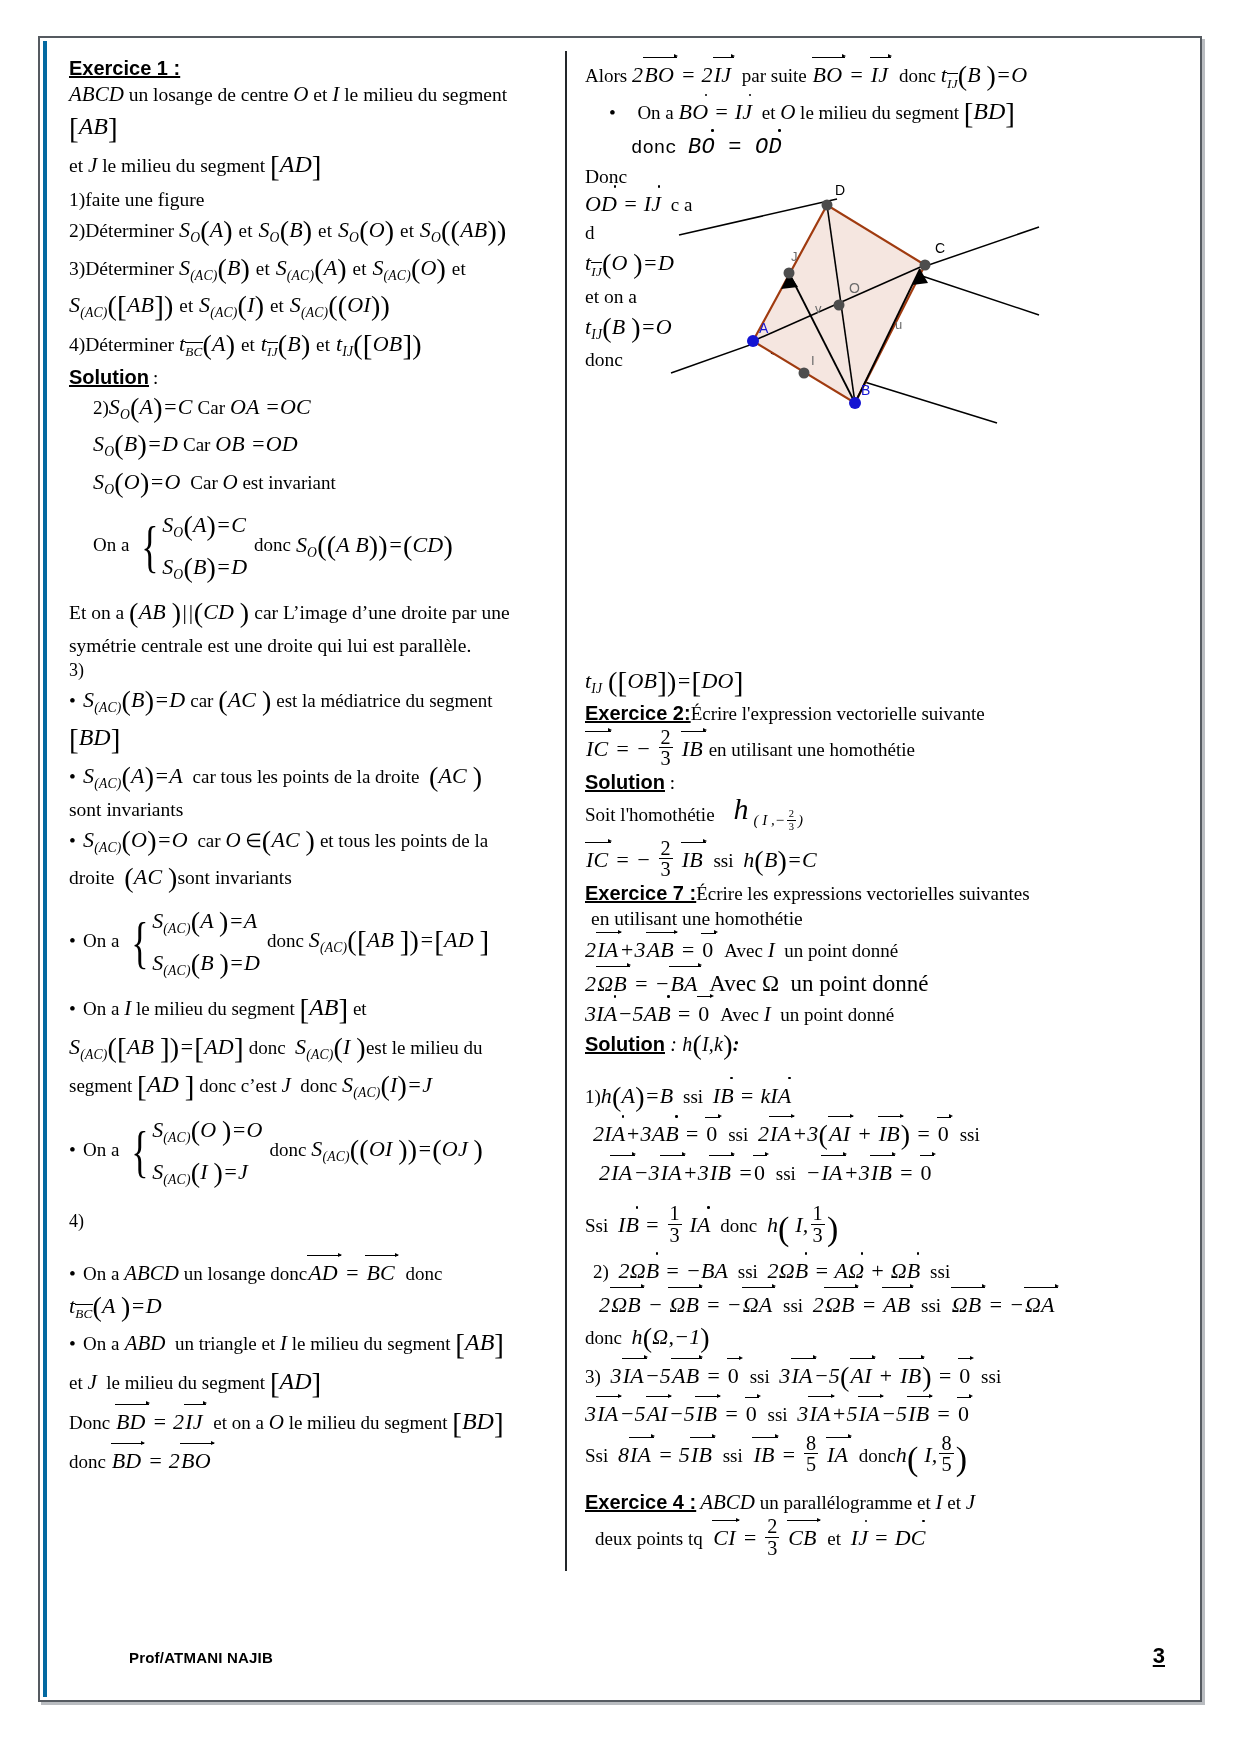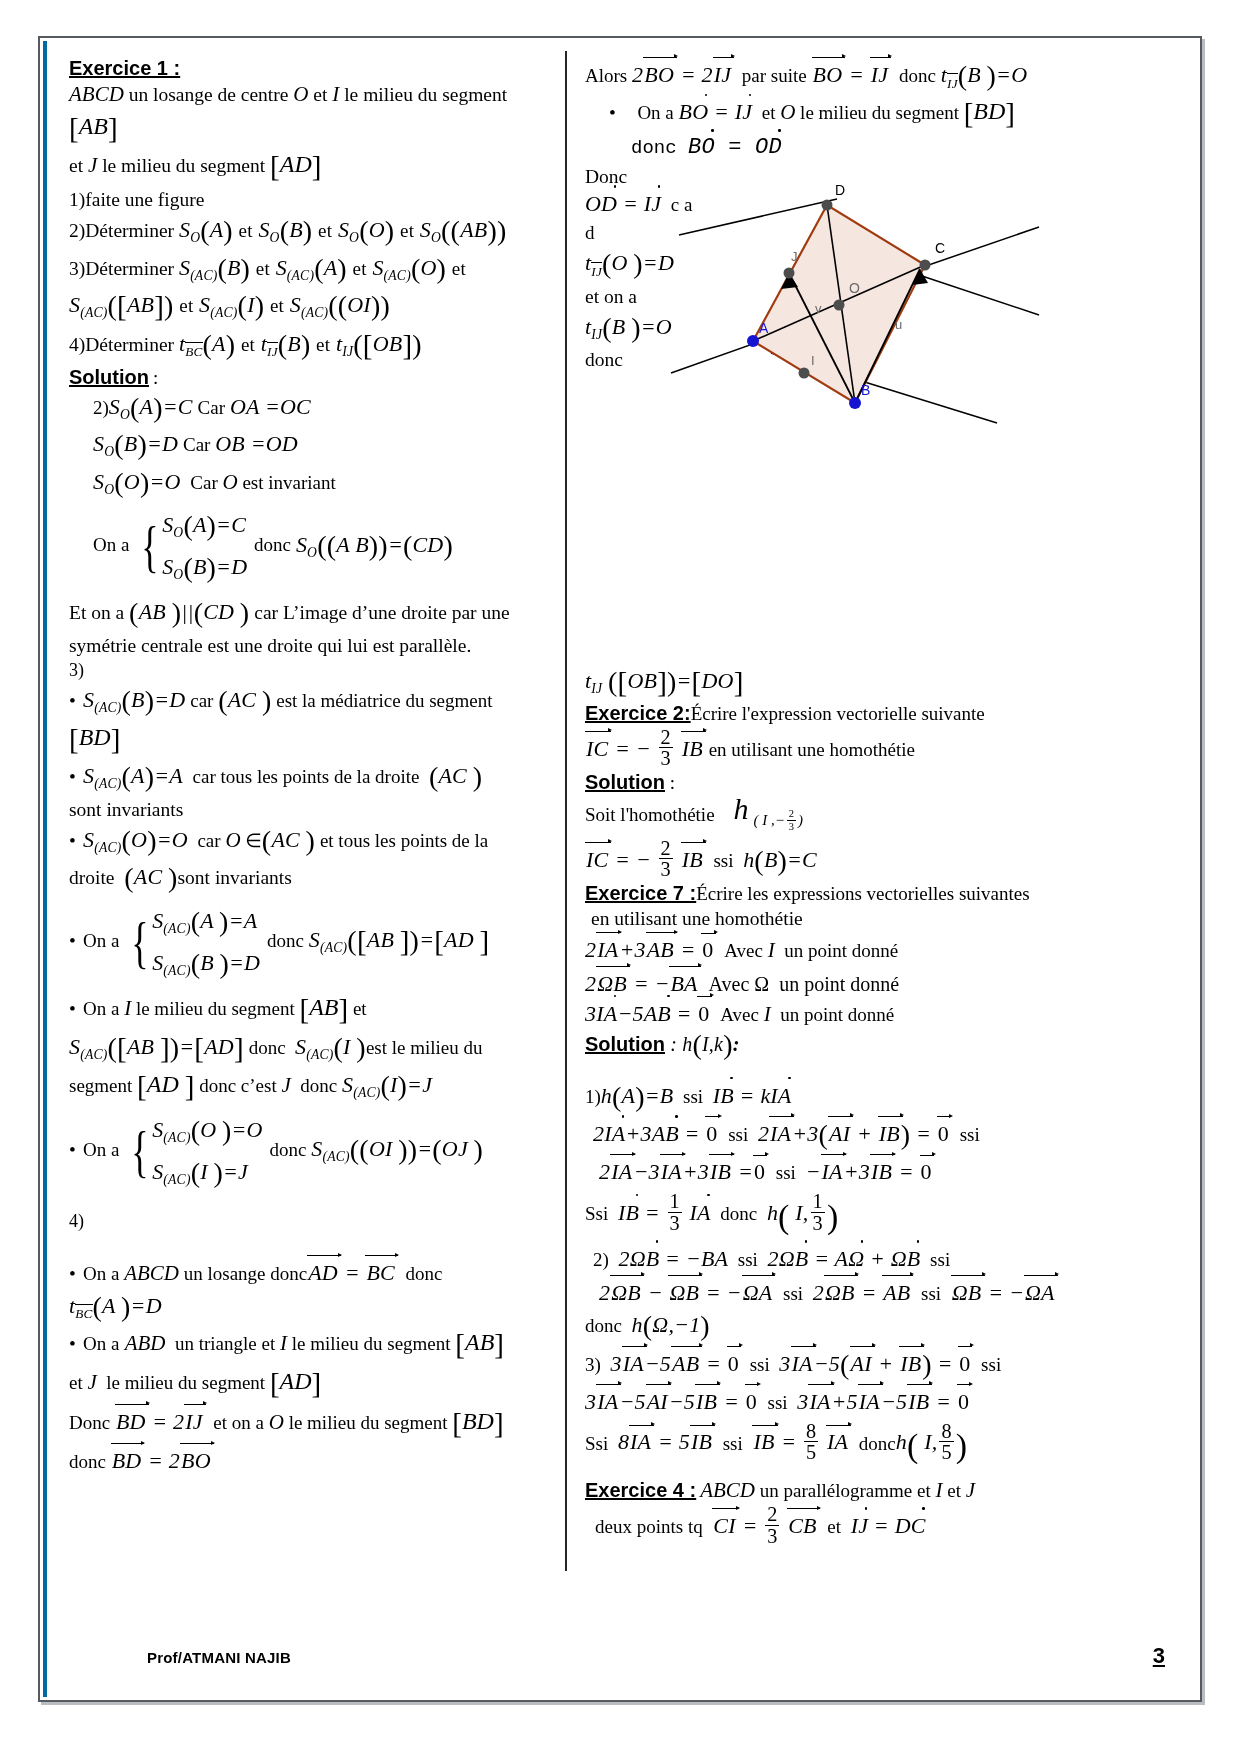--- a/index.html
+++ b/index.html
@@ -128,21 +128,21 @@
   .sys .rows { display: inline-block; }
   .sys .rows div { line-height: 1.50; white-space: nowrap; }
   .sysblock { margin: 4px 0 6px 0; }
 
   
   .figure { position: absolute; left: 100px; top: 136px; width: 440px; height: 290px; }
   .figure svg { display: block; }
 
   
   .footer {
-    position: absolute; left: 18px; right: 0; bottom: 0; height: 62px;
+    position: absolute; left: 0; right: 0; bottom: 0; height: 62px;
   }
   .footer .prof {
     position: absolute; left: 82px; top: 14px;
     font-family: "Liberation Sans", sans-serif;
     font-weight: bold; font-size: 15px; letter-spacing: .2px;
   }
   .footer .pageno {
     position: absolute; right: 32px; top: 8px;
     font-family: "Liberation Sans", sans-serif;
     font-weight: bold; font-size: 22px;
@@ -483,21 +483,21 @@
         <span class="hdr">Exercice 7 :</span><span style="font-size:19px">Écrire les expressions vectorielles suivantes</span>
       </div>
       <div class="ln" style="padding-left:6px">en utilisant une homothétie</div>
 
       <div class="ln">
         <span class="m">2<span class="vec">IA</span>+3<span class="vec">AB</span> = <span class="vec0">0</span></span>
         <span style="font-size:19px">&nbsp;Avec <span class="it">I</span> &nbsp;un point donné</span>
       </div>
       <div class="ln">
         <span class="m">2<span class="vec">ΩB</span> = −<span class="vec">BA</span></span>
-        <span style="font-size:20px">&nbsp;Avec Ω &nbsp;un point donné</span>
+        <span style="font-size:23px">&nbsp;Avec Ω &nbsp;un point donné</span>
       </div>
       <div class="ln">
         <span class="m">3<span class="dot">IA</span>−5<span class="dot">AB</span> = <span class="vec0">0</span></span>
         <span style="font-size:19px">&nbsp;Avec <span class="it">I</span> &nbsp;un point donné</span>
       </div>
 
       <div class="hdr-line">
         <span class="hdr">Solution</span><span class="m" style="font-size:20px">&nbsp;: <span class="itn">h</span><span class="pl">(</span><span class="itn">I</span>,<span class="itn">k</span><span class="pr">)</span><strong>:</strong></span>
       </div>
 
@@ -510,21 +510,21 @@
         <span class="m">2<span class="dot">IA</span>+3<span class="dot">AB</span> = <span class="vec0">0</span></span>
         <span style="font-size:19px">&nbsp;ssi&nbsp;</span>
         <span class="m">2<span class="vec">IA</span>+3<span class="pl">(</span><span class="vec">AI</span> + <span class="vec">IB</span><span class="pr">)</span> = <span class="vec0">0</span></span>
         <span style="font-size:19px">&nbsp;ssi</span>
       </div>
       <div class="ln" style="padding-left:14px">
         <span class="m">2<span class="vec">IA</span>−3<span class="vec">IA</span>+3<span class="vec">IB</span> =<span class="vec0">0</span></span>
         <span style="font-size:19px">&nbsp;ssi&nbsp;</span>
         <span class="m">−<span class="vec">IA</span>+3<span class="vec">IB</span> = <span class="vec0">0</span></span>
       </div>
-      <div class="ln" style="margin-top:4px">
+      <div class="ln" style="margin-top:16px">
         <span style="font-size:19px">Ssi&nbsp;</span>
         <span class="m"><span class="dot">IB</span> = <span class="frac"><span class="num">1</span><span class="den">3</span></span> <span class="dot">IA</span></span>
         <span style="font-size:19px">&nbsp;donc&nbsp;</span>
         <span class="m"><span class="itn">h</span><span style="font-size:34px; font-style:normal; vertical-align:-8px;">(</span> <span class="itn">I</span>,<span class="frac"><span class="num">1</span><span class="den">3</span></span><span style="font-size:34px; font-style:normal; vertical-align:-8px;">)</span></span>
       </div>
 
       <div class="ln" style="padding-left:8px; margin-top:6px">
         <span style="font-size:19px">2)&nbsp;</span>
         <span class="m">2<span class="dot">ΩB</span> = −<span class="itn">BA</span></span>
         <span style="font-size:19px">&nbsp;ssi&nbsp;</span>

